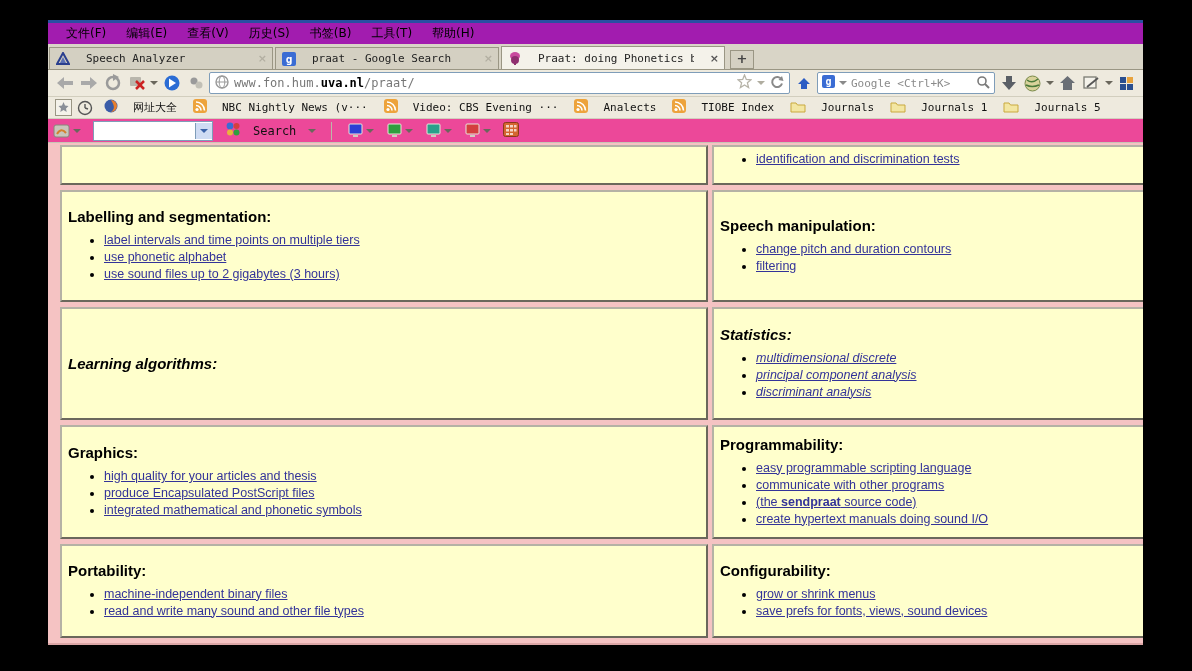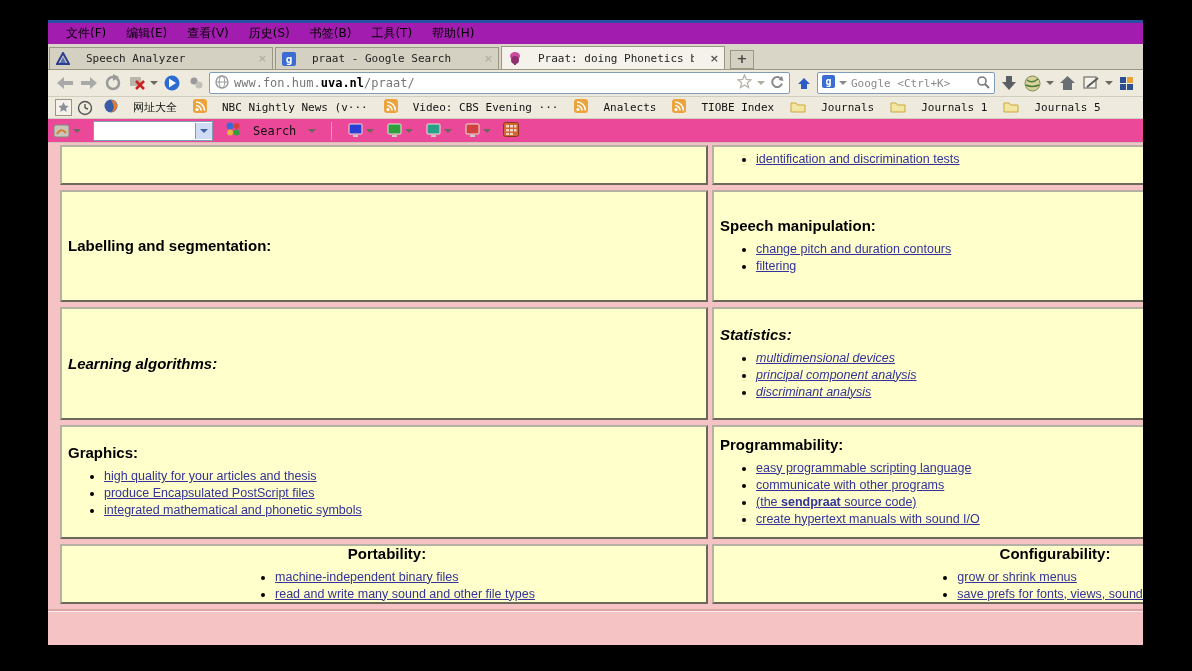--- a/index.html
+++ b/index.html
@@ -58,21 +58,21 @@
   .content{height:502px;background:#f5c3c3;overflow:hidden;position:relative;}
   .ptable{padding:2px 0 0 12px;}
   .prow{display:flex;gap:4px;margin-bottom:5px;}
   .pcell{background:#ffffcc;border:2px solid;border-color:#b5b2a5 #6b685c #6b685c #b5b2a5;
          width:648px;display:flex;flex-direction:column;justify-content:center;
          padding-left:4px;box-sizing:border-box;flex:0 0 auto;}
   .pcell-right{width:680px;}
   .row-0{height:40px;} .row-0 .pcell{justify-content:flex-start;padding-top:5px;}
   .row-1{height:112px;border-radius:32px;} .row-2{height:113px;font-style:italic;} .row-3{height:114px;} .row-4{height:83px;}
   .prow{height:auto;} .row-0 .pcell{height:40px;} .row-1 .pcell{height:112px;}
-  .row-2 .pcell{height:113px;} .row-3 .pcell{height:114px;} .row-4 .pcell{height:60px;align-items:center;}
+  .row-2 .pcell{height:113px;} .row-3 .pcell{height:114px;} .row-4 .pcell{height:94px;}
   .cell-heading{font-size:15px;font-weight:bold;color:#000;margin:0 0 1px 2px;}
   .cell-list{margin:7px 0 0 0;padding-left:38px;color:#000;}
   .cell-list li{margin-bottom:2px;font-size:12.5px;line-height:15px;}
   .cell-list a{color:#333399;text-decoration:underline;cursor:pointer;}
   .page-rule{height:2px;background:#dca6a6;border-bottom:1px solid #fdecec;margin-top:5px;}
 </style>
 </head>
 <body>
 
 <div class="window">
@@ -386,58 +386,63 @@
           <div class="pcell pcell-left"></div>
           <div class="pcell pcell-right">
             <ul class="cell-list" style="margin-top: 0px;">
               <li><a>identification and discrimination tests</a></li>
             </ul>
           </div>
         </div>
         <div class="prow row-1">
           <div class="pcell pcell-left">
             <div class="cell-heading">Labelling and segmentation:</div>
+            <ul class="cell-list">
+              <li><a>label intervals and time points on multiple tiers</a></li>
+              <li><a>use phonetic alphabet</a></li>
+              <li><a>use sound files up to 2 gigabytes (3 hours)</a></li>
+            </ul>
           </div>
           <div class="pcell pcell-right">
             <div class="cell-heading">Speech manipulation:</div>
             <ul class="cell-list">
               <li><a>change pitch and duration contours</a></li>
               <li><a>filtering</a></li>
             </ul>
           </div>
         </div>
         <div class="prow row-2">
           <div class="pcell pcell-left">
             <div class="cell-heading">Learning algorithms:</div>
           </div>
           <div class="pcell pcell-right">
             <div class="cell-heading">Statistics:</div>
             <ul class="cell-list">
-              <li><a>multidimensional devices</a></li>
+              <li><a>multidimensional discrete</a></li>
               <li><a>principal component analysis</a></li>
               <li><a>discriminant analysis</a></li>
             </ul>
           </div>
         </div>
         <div class="prow row-3">
           <div class="pcell pcell-left">
             <div class="cell-heading">Graphics:</div>
             <ul class="cell-list">
               <li><a>high quality for your articles and thesis</a></li>
               <li><a>produce Encapsulated PostScript files</a></li>
               <li><a>integrated mathematical and phonetic symbols</a></li>
             </ul>
           </div>
           <div class="pcell pcell-right">
             <div class="cell-heading">Programmability:</div>
             <ul class="cell-list">
               <li><a>easy programmable scripting language</a></li>
               <li><a>communicate with other programs</a></li>
               <li><a><span>(the </span><b>sendpraat</b><span> source code)</span></a></li>
-              <li><a>create hypertext manuals with sound I/O</a></li>
+              <li><a>create hypertext manuals doing sound I/O</a></li>
             </ul>
           </div>
         </div>
         <div class="prow row-4">
           <div class="pcell pcell-left">
             <div class="cell-heading">Portability:</div>
             <ul class="cell-list">
               <li><a>machine-independent binary files</a></li>
               <li><a>read and write many sound and other file types</a></li>
             </ul>

